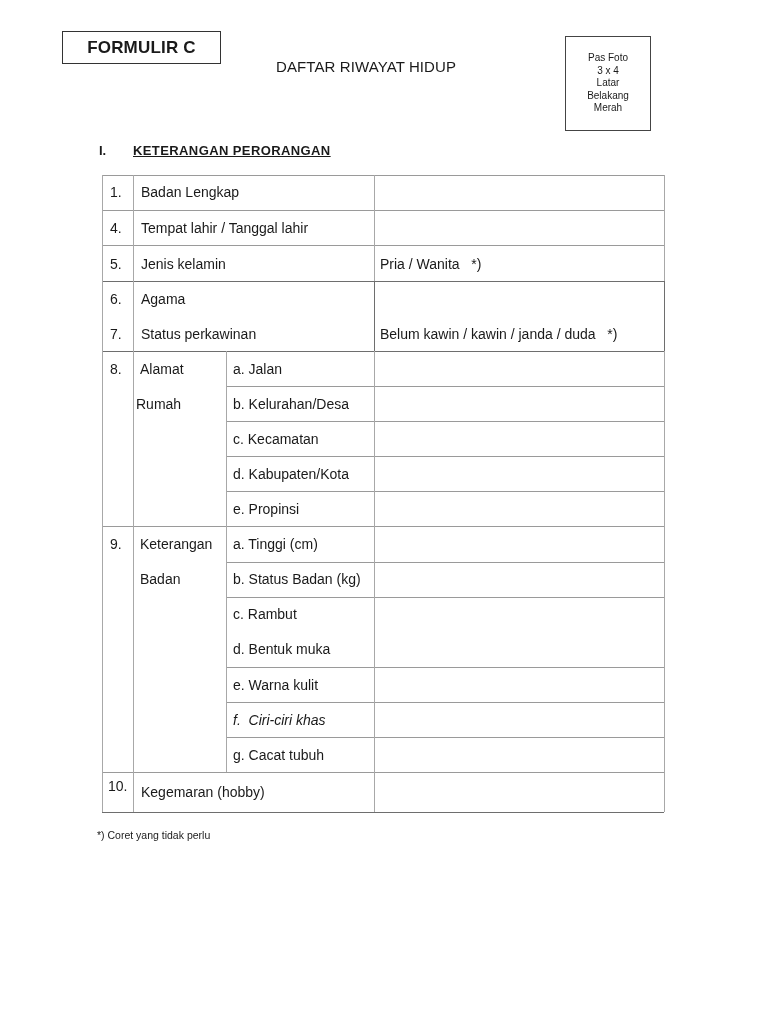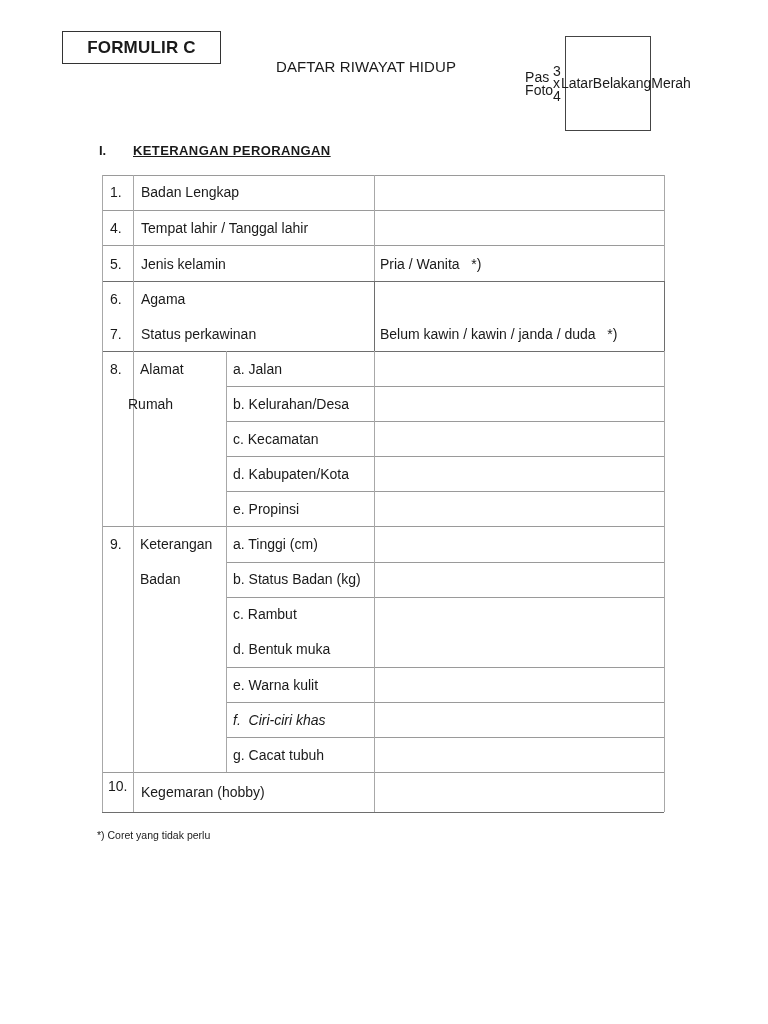--- a/index.html
+++ b/index.html
@@ -4,22 +4,22 @@
 <style>
   html, body { margin: 0; padding: 0; background: #ffffff; }
   body { width: 768px; height: 1024px; position: relative; overflow: hidden;
          font-family: "Liberation Sans", sans-serif; color: #1a1a1a; }
   .abs { position: absolute; }
   .form-label-box { left: 62px; top: 31px; width: 159px; height: 33px; border: 1.5px solid #333;
          box-sizing: border-box; display: flex; align-items: center; justify-content: center;
          font-weight: bold; font-size: 17px; letter-spacing: 0.2px; }
   .doc-title { left: 276px; top: 58px; font-size: 15px; letter-spacing: 0.1px; }
   .photo-box { left: 565px; top: 36px; width: 86px; height: 95px; border: 1.5px solid #444;
-         box-sizing: border-box; display: flex; align-items: center;
-         justify-content: center; font-size: 14px; line-height: 12.5px; }
+         box-sizing: border-box; display: flex; flex-direction: column; align-items: center;
+         justify-content: center; font-size: 10px; line-height: 12.5px; }
   .photo-box span { display: block; }
   .section-num { left: 99px; top: 143px; font-weight: bold; font-size: 13px; }
   .section-title { left: 133px; top: 143px; font-weight: bold; font-size: 13px; letter-spacing: 0.4px; text-decoration: underline; }
   .hline { position: absolute; height: 0; border-top: 1px solid #9a9a9a; }
   .hline.dark { border-top-color: #6e6e6e; }
   .vline { position: absolute; width: 0; border-left: 1px solid #a8a8a8; }
   .vline.dark { border-left-color: #6e6e6e; }
   .cell { position: absolute; font-size: 14px; white-space: nowrap; }
   .footnote { left: 97px; top: 829px; font-size: 10.5px; }
 </style>
@@ -82,21 +82,21 @@
   <div class="cell" style="left:380px; top:256px; white-space:pre;">Pria / Wanita   *)</div>
 
   <div class="cell" style="left:110px; top:291px;">6.</div>
   <div class="cell" style="left:141px; top:291px;">Agama</div>
   <div class="cell" style="left:110px; top:326px;">7.</div>
   <div class="cell" style="left:141px; top:326px;">Status perkawinan</div>
   <div class="cell" style="left:380px; top:326px; white-space:pre;">Belum kawin / kawin / janda / duda   *)</div>
 
   <div class="cell" style="left:110px; top:361px;">8.</div>
   <div class="cell" style="left:140px; top:361px;">Alamat</div>
-  <div class="cell" style="left:128px; top:396px;text-align:center;">Rumah</div>
+  <div class="cell" style="left:136px; top:396px;text-align:center;">Rumah</div>
   <div class="cell" style="left:233px; top:361px;">a. Jalan</div>
   <div class="cell" style="left:233px; top:396px;">b. Kelurahan/Desa</div>
   <div class="cell" style="left:233px; top:431px;">c. Kecamatan</div>
   <div class="cell" style="left:233px; top:466px;">d. Kabupaten/Kota</div>
   <div class="cell" style="left:233px; top:501px;">e. Propinsi</div>
 
   <div class="cell" style="left:110px; top:536px;">9.</div>
   <div class="cell" style="left:140px; top:536px;">Keterangan</div>
   <div class="cell" style="left:140px; top:571px;">Badan</div>
   <div class="cell" style="left:233px; top:536px;">a. Tinggi (cm)</div>

